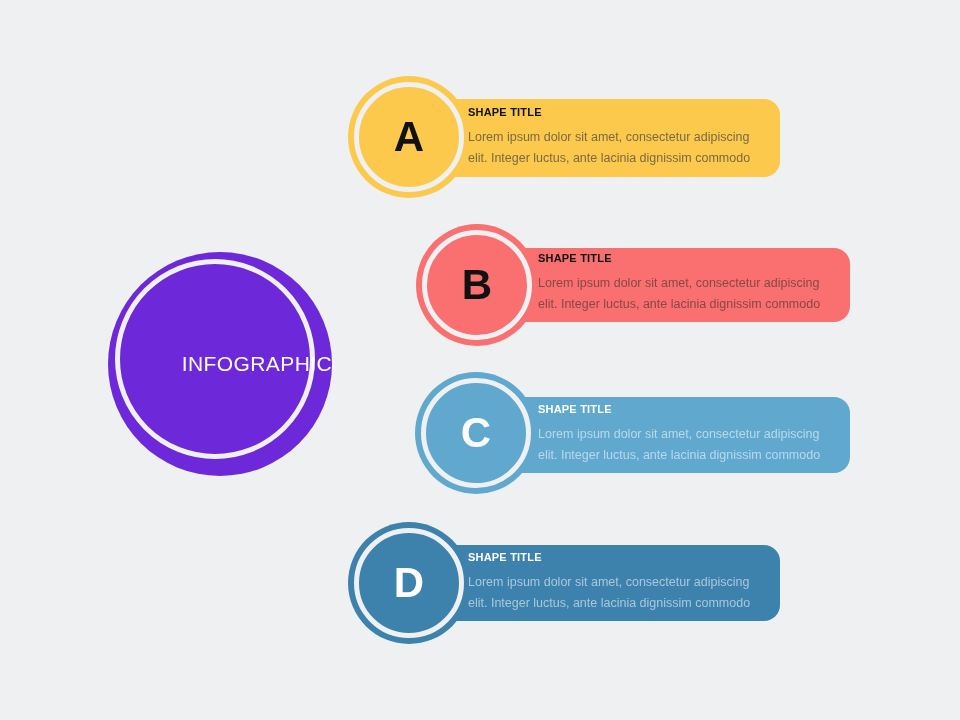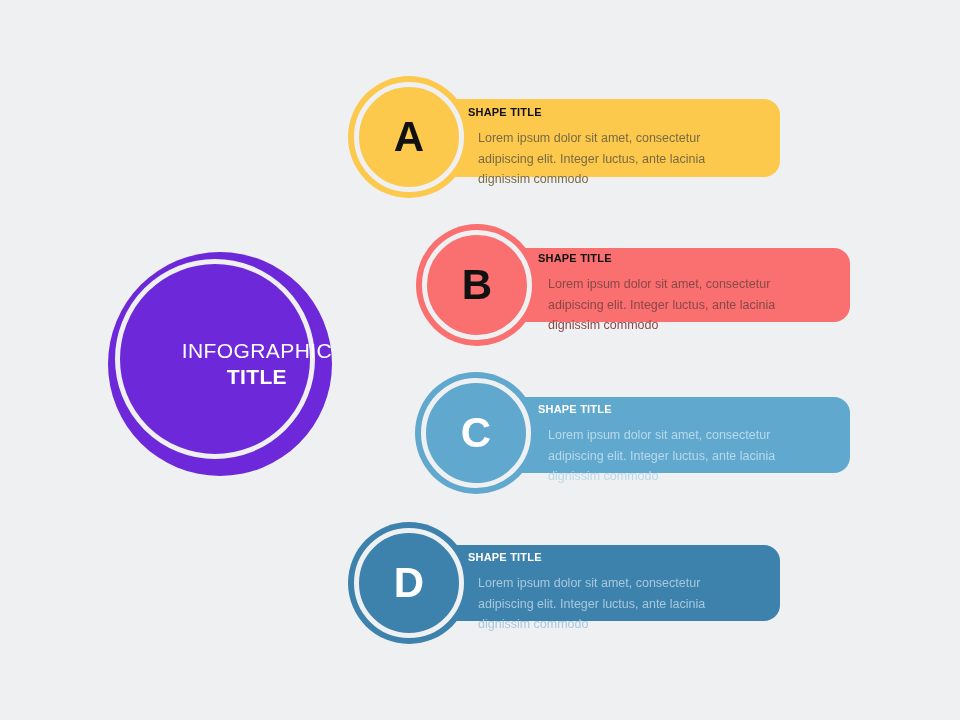--- a/index.html
+++ b/index.html
@@ -112,21 +112,21 @@
     font-size: 11px;
     font-weight: 700;
     letter-spacing: 0.2px;
     margin: 0 0 9px 0;
     line-height: 1;
   }
   .pill-body {
     font-size: 12.5px;
     font-weight: 400;
     line-height: 1.65;
-    margin: 10px;
+    margin: 0;
   }
 
   
   #row-a .pill   { left: 400px; top: 99px;  width: 380px; height: 78px; background: #fcc94d; }
   #row-a .badge  { left: 348px; top: 76px;  background: #fcc94d; }
   #row-a .badge-letter { color: #111111; }
   #row-a .pill-text { left: 468px; top: 107px; width: 300px; }
   #row-a .pill-title { color: #111111; }
   #row-a .pill-body  { color: #7a6a43; }
 
@@ -156,21 +156,20 @@
 </style>
 </head>
 <body>
 
 <div id="stage">
 
   <div class="hub">
     <div class="hub-gap"></div>
     <div class="hub-text">
       <span class="hub-line1">INFOGRAPHIC</span>
-      <span class="hub-line2">TITLE</span>
     </div>
   </div>
 
   <div class="row" id="row-a">
     <div class="pill"></div>
     <div class="badge">
       <div class="badge-ring"></div>
       <span class="badge-letter">A</span>
     </div>
     <div class="pill-text">

